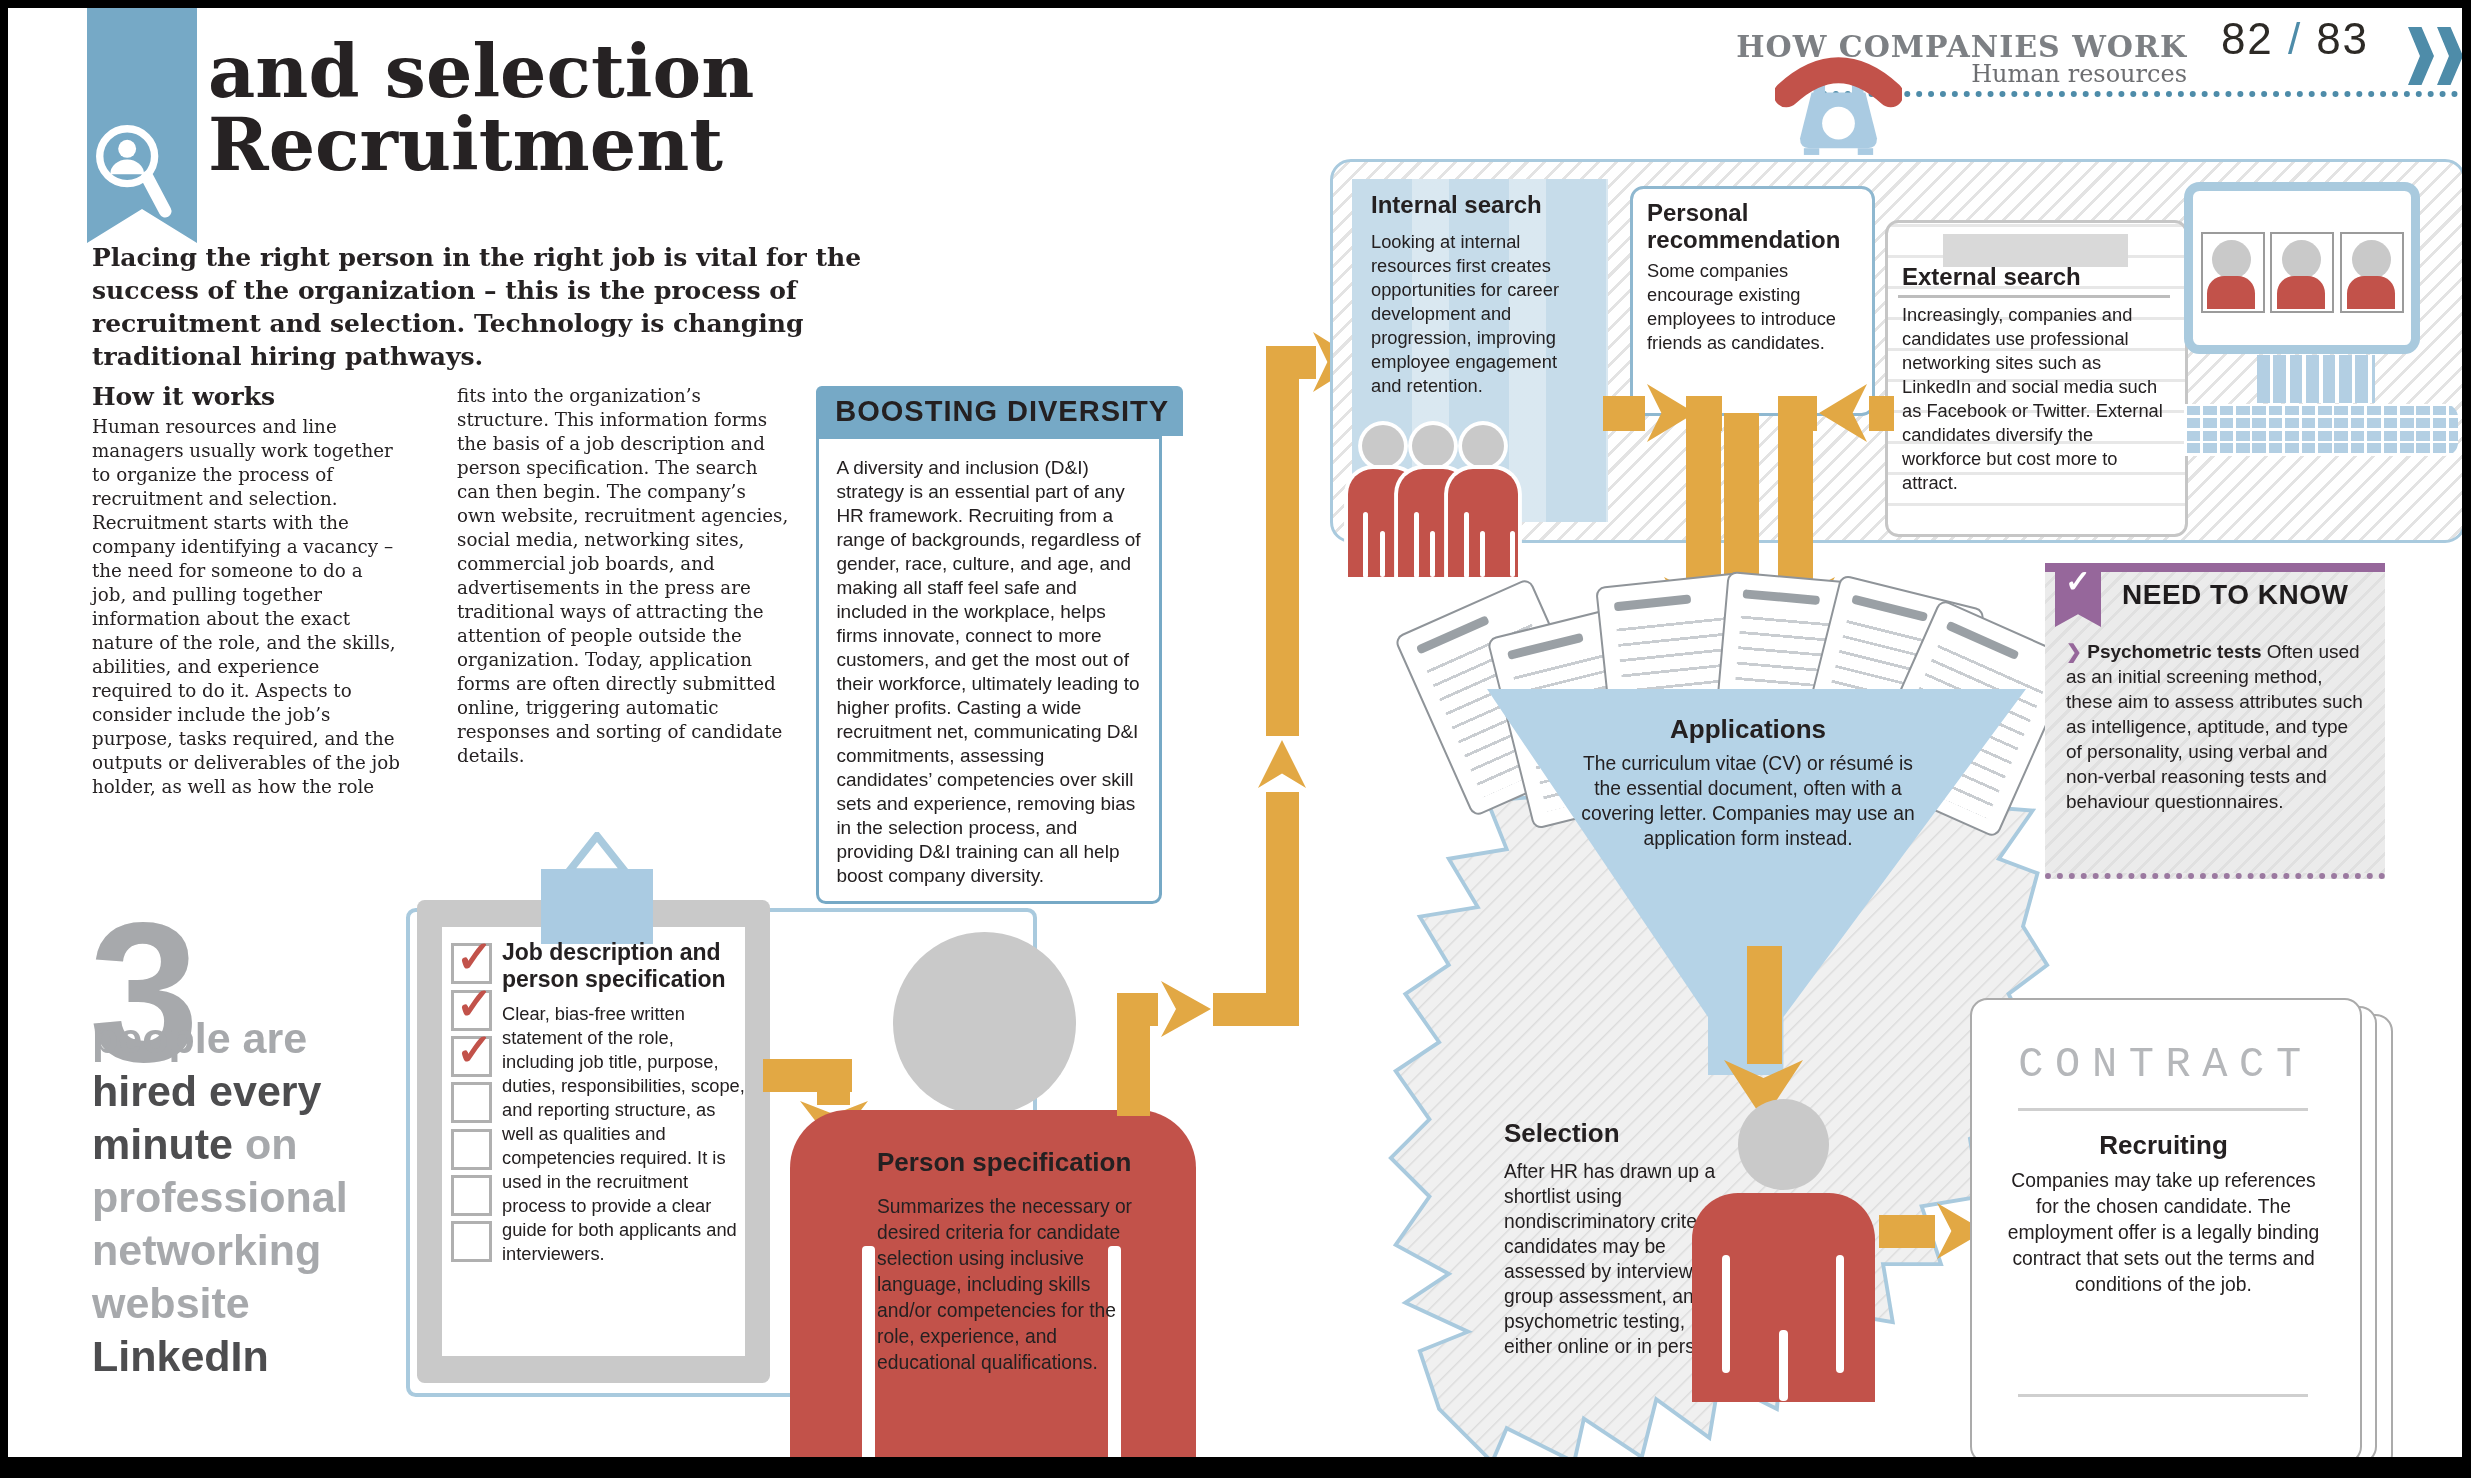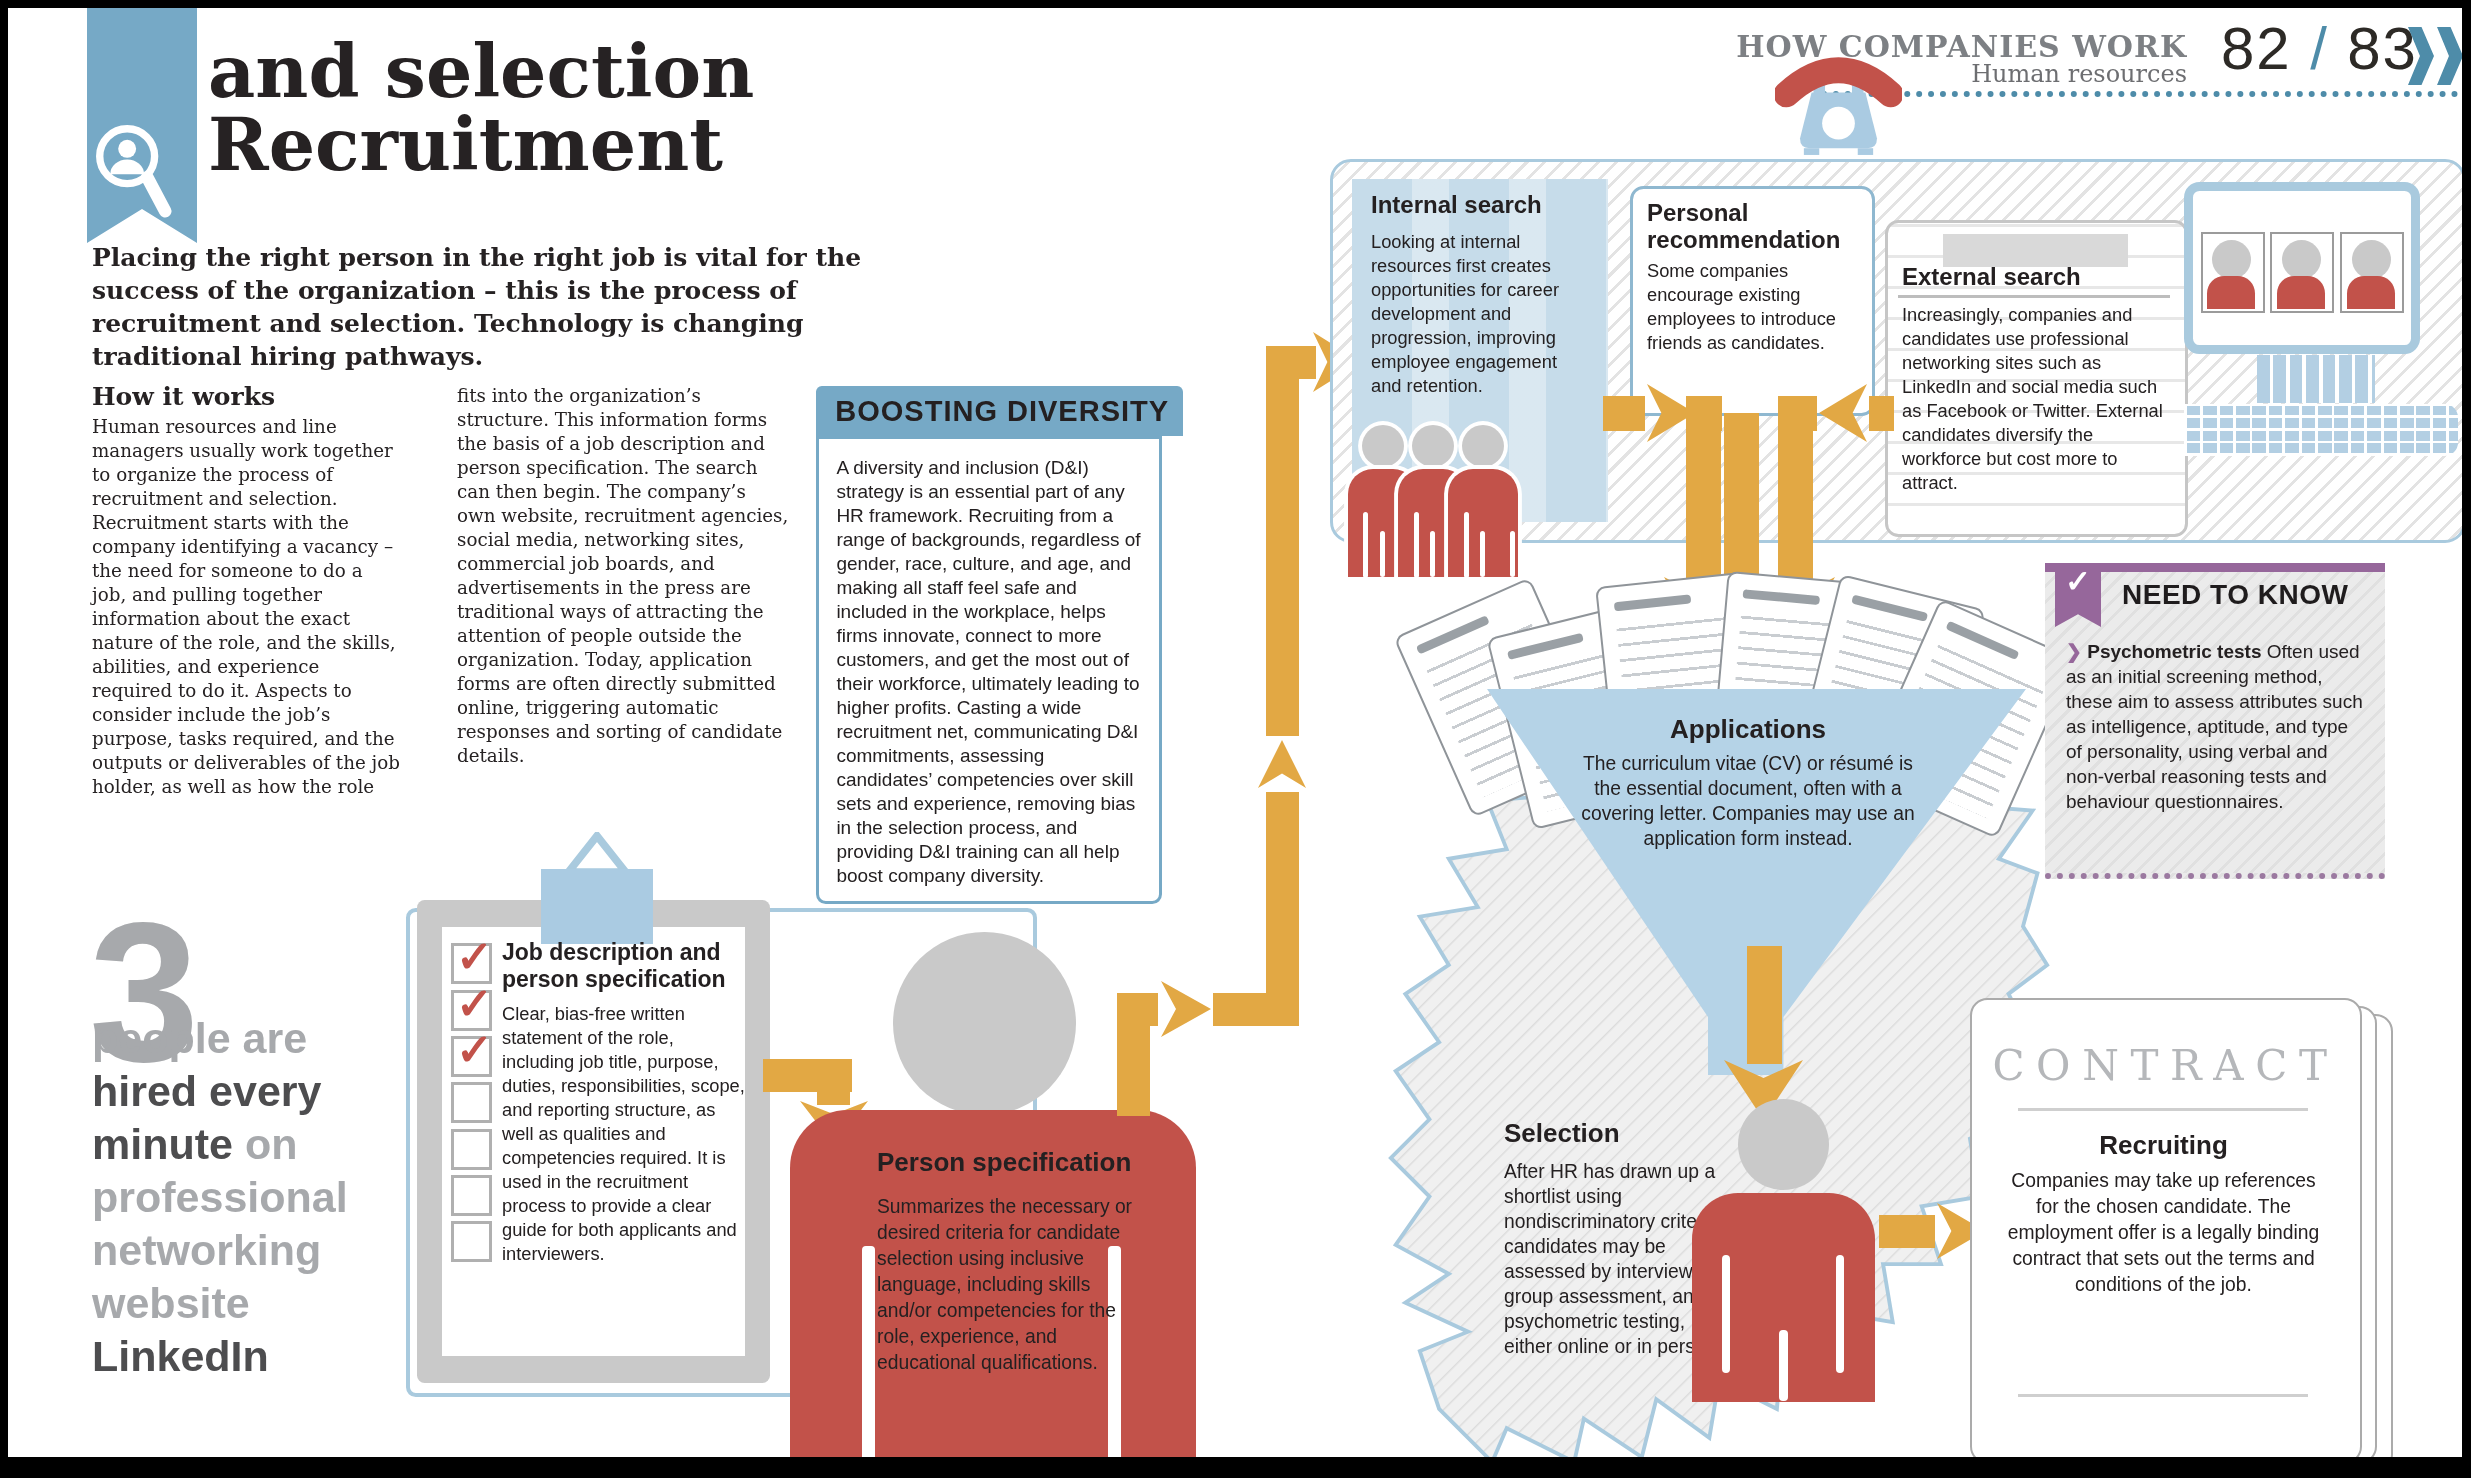--- a/index.html
+++ b/index.html
@@ -4,21 +4,21 @@
 <style>
   html,body{margin:0;padding:0;}
   body{width:2472px;height:1478px;position:relative;background:#fff;overflow:hidden;
        font-family:"Liberation Sans", sans-serif;}
   .abs{position:absolute;}
   
   .frame{background:#000;z-index:999;}
   
   .hdr-series{font-family:"DejaVu Serif", serif;font-weight:bold;font-size:30px;color:#7d8084;letter-spacing:1px;text-align:right;}
   .hdr-section{font-family:"DejaVu Serif", serif;font-size:24px;color:#6d6e71;text-align:right;}
-  .hdr-pages{font-size:60px;color:#2d2a26;letter-spacing:1.9px;}
+  .hdr-pages{font-size:44px;color:#2d2a26;letter-spacing:1.9px;}
   .hdr-slash{color:#4e8ca9;}
   .chev{width:26px;height:58px;background:#4e8ca9;clip-path:polygon(0 0,52% 0,100% 50%,52% 100%,0 100%,46% 50%);}
   .dotline{border-top:6.8px dotted #4e8ca9;height:0;}
   
   .ribbon{background:#76a9c6;clip-path:polygon(0 0,100% 0,100% 100%,50% 86%,0 100%);}
   .title{font-family:"DejaVu Serif", serif;font-weight:bold;color:#262223;font-size:73px;line-height:1.0;}
   .intro{font-family:"DejaVu Serif", serif;font-weight:bold;color:#262223;font-size:25px;line-height:1.32;}
   .colhead{font-family:"DejaVu Serif", serif;font-weight:bold;font-size:25px;color:#262223;}
   .coltext{font-family:"DejaVu Serif", serif;font-size:18.3px;line-height:24px;color:#262223;}
   
@@ -316,21 +316,21 @@
 <div class="abs slit" style="left:1722px;top:1255px;width:7.7px;height:118px;"></div>
 <div class="abs slit" style="left:1836px;top:1255px;width:7.7px;height:118px;"></div>
 <div class="abs slit" style="left:1779px;top:1330px;width:8.7px;height:71px;"></div>
 
 <div class="abs ybar" style="left:1879px;top:1215px;width:56px;height:33px;"></div>
 <div class="abs yhead-r" style="left:1937px;top:1203px;width:48px;height:56px;"></div>
 
 <div class="abs sheet" style="left:2001px;top:1014px;width:388px;height:454px;"></div>
 <div class="abs sheet" style="left:1985px;top:1006px;width:388px;height:454px;"></div>
 <div class="abs sheet" style="left:1970px;top:998px;width:388px;height:462px;"></div>
-<div class="abs ct-mark" style="left:1989px;top:1041px;width:353px;">CONTRACT</div>
+<div class="abs ct-mark" style="left:1989px;top:1041px;width:353px;font-family:Liberation Mono, monospace;">CONTRACT</div>
 <div class="abs ct-rule" style="left:2018px;top:1108px;width:290px;height:2.9px;"></div>
 <div class="abs ct-title" style="left:2010px;top:1130px;width:307px;">Recruiting</div>
 <div class="abs ct-body" style="left:2006px;top:1168px;width:315px;">Companies may take up references for the chosen candidate. The employment offer is a legally binding contract that sets out the terms and conditions of the job.</div>
 <div class="abs ct-rule" style="left:2018px;top:1394px;width:290px;height:2.9px;"></div>
 
 <div class="abs frame" style="left:0;top:0;width:2472px;height:7.7px;"></div>
 <div class="abs frame" style="left:0;top:0;width:7.7px;height:1478px;"></div>
 <div class="abs frame" style="left:2462px;top:0;width:9.7px;height:1478px;"></div>
 <div class="abs frame" style="left:0;top:1457px;width:2472px;height:21px;"></div>
 

